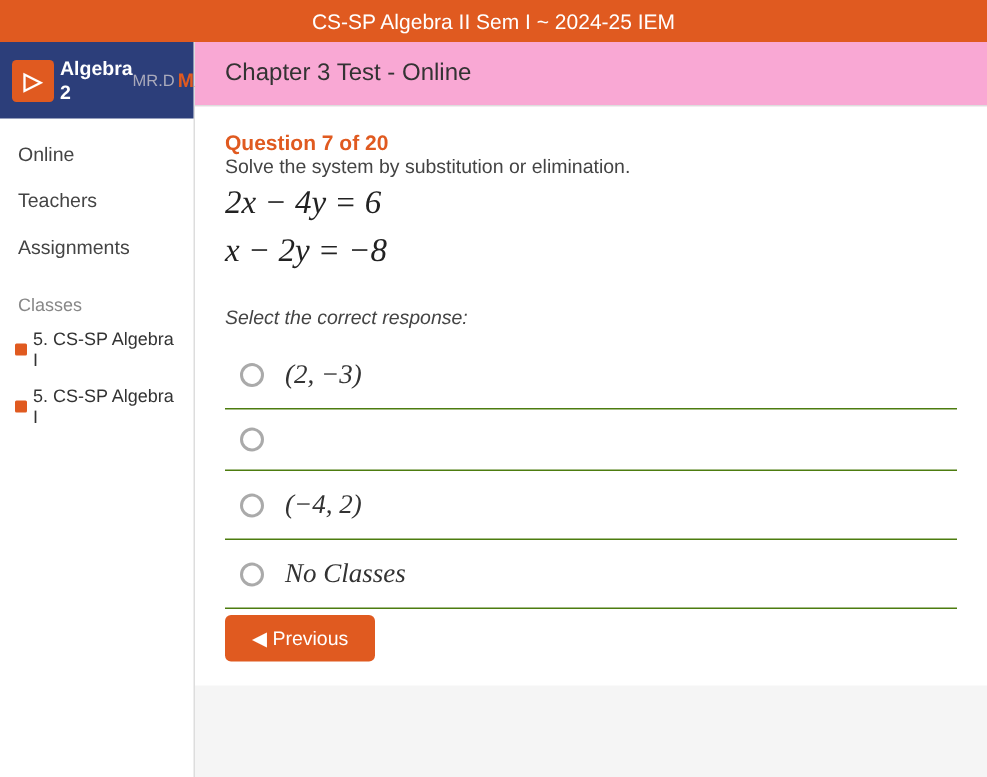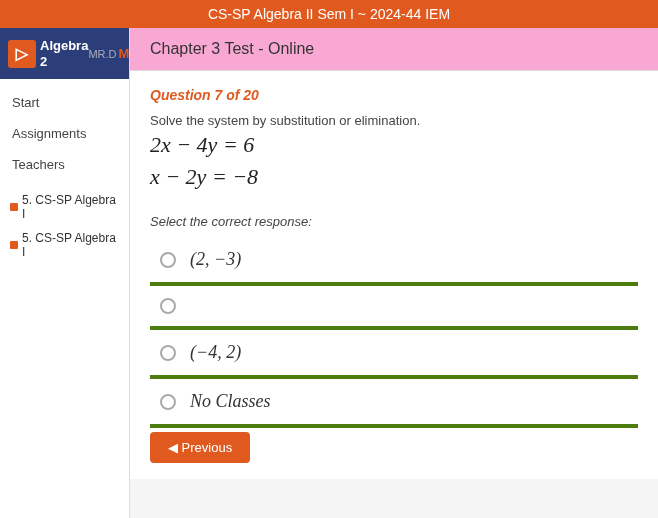--- a/index.html
+++ b/index.html
@@ -144,22 +144,20 @@
     .question-panel {
       background: white;
       margin: 0;
       padding: 16px 20px;
     }
 
     .question-number {
       color: #e05a20;
       font-size: 14px;
       font-weight: 600;
-      margin-bottom: 10px;
-      font-style: italic;
     }
 
     .question-instruction {
       font-size: 13px;
       color: #444;
     }
 
     .math-equations {
       margin-bottom: 14px;
       padding: 4px 0;
@@ -181,21 +179,21 @@
     }
 
     .answer-options {
       margin-top: 4px;
     }
 
     .answer-option {
       display: flex;
       align-items: center;
       padding: 12px 10px;
-      border-bottom: 4px solid #4d7c0f;
+      border-bottom: 1px solid #4d7c0f;
       cursor: pointer;
       gap: 14px;
     }
 
     .radio-circle {
       width: 16px;
       height: 16px;
       border-radius: 50%;
       border: 2px solid #aaa;
       flex-shrink: 0;
@@ -220,43 +218,44 @@
       margin-top: 4px;
       display: flex;
       align-items: center;
       gap: 6px;
     }
   </style>
 </head>
 <body>
 
 <div class="top-bar">
-  <span>CS-SP Algebra II Sem I ~ 2024-44 IEM</span>
+  <span>CS-SP Algebra II Sem I ~ 2024-25 IEM</span>
 </div>
 
 <div class="main-layout">
 
   <div class="sidebar">
     <div class="sidebar-logo">
       <div class="logo-icon">▷</div>
       <div class="logo-text-block">
         <span class="sidebar-logo-text-algebra">Algebra 2</span>
         <div style="display:flex; gap:2px; align-items:center;">
           <span class="sidebar-logo-text-mrd">MR.D</span>
           <span class="sidebar-logo-text-math">MATH</span>
         </div>
       </div>
     </div>
 
     <nav class="sidebar-nav">
-      <a class="sidebar-nav-item">Start</a>
+      <a class="sidebar-nav-item">Online</a>
+      <a class="sidebar-nav-item">Teachers</a>
       <a class="sidebar-nav-item">Assignments</a>
-      <a class="sidebar-nav-item">Teachers</a>
     </nav>
 
+    <div class="sidebar-section-label">Classes</div>
 
     <div class="sidebar-class-item">
       <div class="class-dot"></div>
       <span>5. CS-SP Algebra I</span>
     </div>
     <div class="sidebar-class-item">
       <div class="class-dot"></div>
       <span>5. CS-SP Algebra I</span>
     </div>
   </div>

